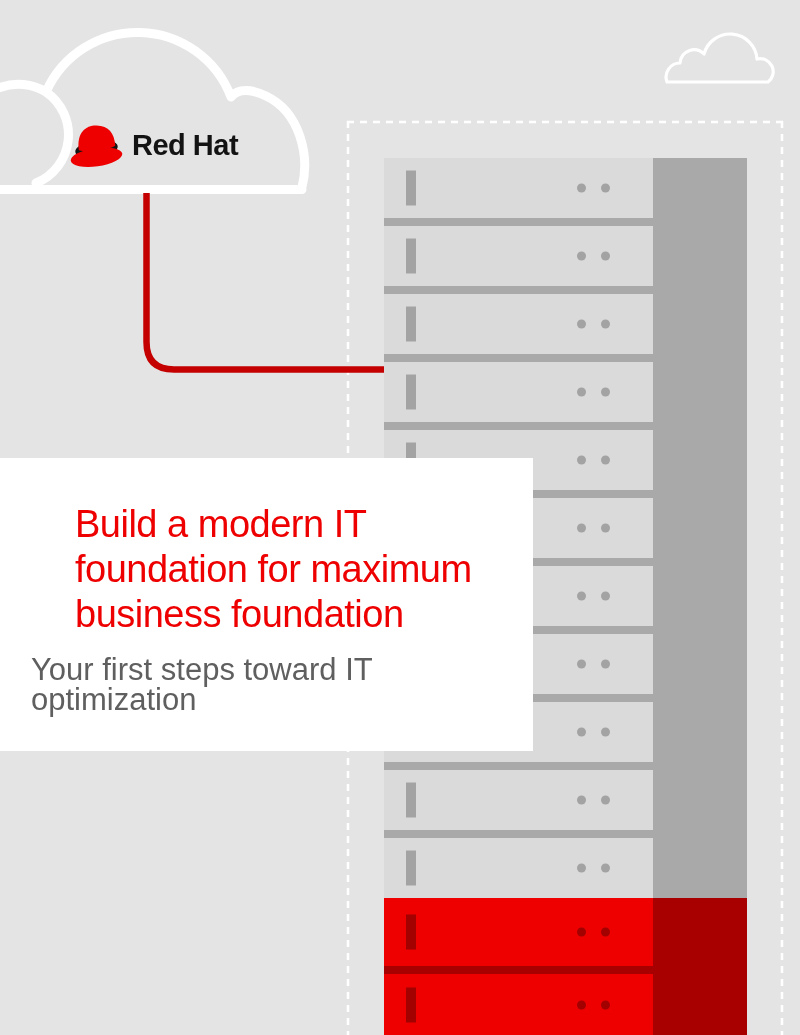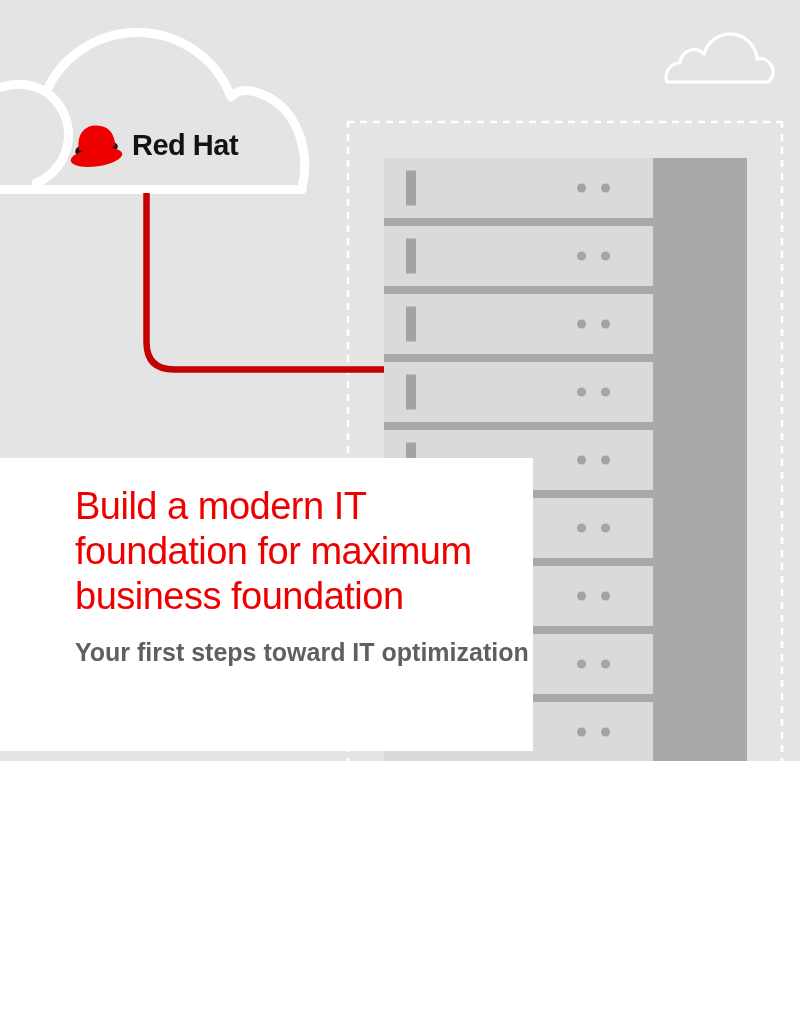--- a/index.html
+++ b/index.html
@@ -1,18 +1,18 @@
 <!DOCTYPE html>
 <html style="--background: #e4e4e4; --white: #ffffff; --brand-red: #ee0000; --title-red: #ee0000; --line-red: #c40000; --dark-red: #a80000; --accent-dark-red: #a30000; --panel-gray: #a9a9a9; --face-gray: #dadada; --accent-gray: #a3a3a3; --subtitle-gray: #5f5f5f; --text-black: #131313;"><head>
 <meta charset="utf-8">
 <style>
   html,body{margin:0;padding:0;}
   .canvas{
     position:relative;
-    width:800px;height:761px;
+    width:800px;height:1035px;
     background:var(--background,#e4e4e4);
     overflow:hidden;
     font-family:"Liberation Sans",sans-serif;
   }
   .art{position:absolute;left:0;top:0;width:800px;height:1035px;}
 
   
   .rack{position:absolute;left:384px;top:158px;width:363px;height:877px;}
   .rack-bg-gray{position:absolute;left:0;top:0;width:363px;height:740px;background:var(--panel-gray,#a9a9a9);}
   .rack-bg-red{position:absolute;left:0;top:740px;width:363px;height:137px;background:var(--dark-red,#a80000);}
@@ -25,22 +25,22 @@
   .face .d2{left:217px;}
   .face.red .bar,.face.red .dot{background:var(--accent-dark-red,#a30000);}
 
   
   .logo{position:absolute;left:70px;top:120px;height:50px;display:flex;align-items:center;gap:9px;}
   .logo .hat{width:53px;height:48px;}
   .logo-text{font-size:29px;font-weight:bold;letter-spacing:-0.5px;color:var(--text-black,#131313);white-space:nowrap;}
 
   
   .panel{position:absolute;left:0;top:458px;width:533px;height:293px;background:var(--white,#ffffff);}
-  .title{margin:26px 0 0 75px;font-size:38px;line-height:45px;letter-spacing:-0.5px;color:var(--title-red,#ee0000);}
-  .subtitle{margin:18px 0 0 75px;font-size:25px;line-height:30px;color:var(--subtitle-gray,#5f5f5f);font-weight:bold;}
+  .title{margin:44px 0 0 75px;font-size:38px;line-height:45px;letter-spacing:-0.5px;color:var(--title-red,#ee0000);}
+  .subtitle{margin:18px 0 0 31px;font-size:31px;line-height:30px;color:var(--subtitle-gray,#5f5f5f);}
 </style>
 </head>
 <body>
 
 <div class="canvas">
 
   <svg class="art" viewBox="0 0 800 1035" xmlns="http://www.w3.org/2000/svg">
 
     <g style="stroke:var(--white,#fff);stroke-width:2.5;fill:none;stroke-dasharray:7 6;">
       <line x1="348" y1="121" x2="348" y2="1035"></line>

